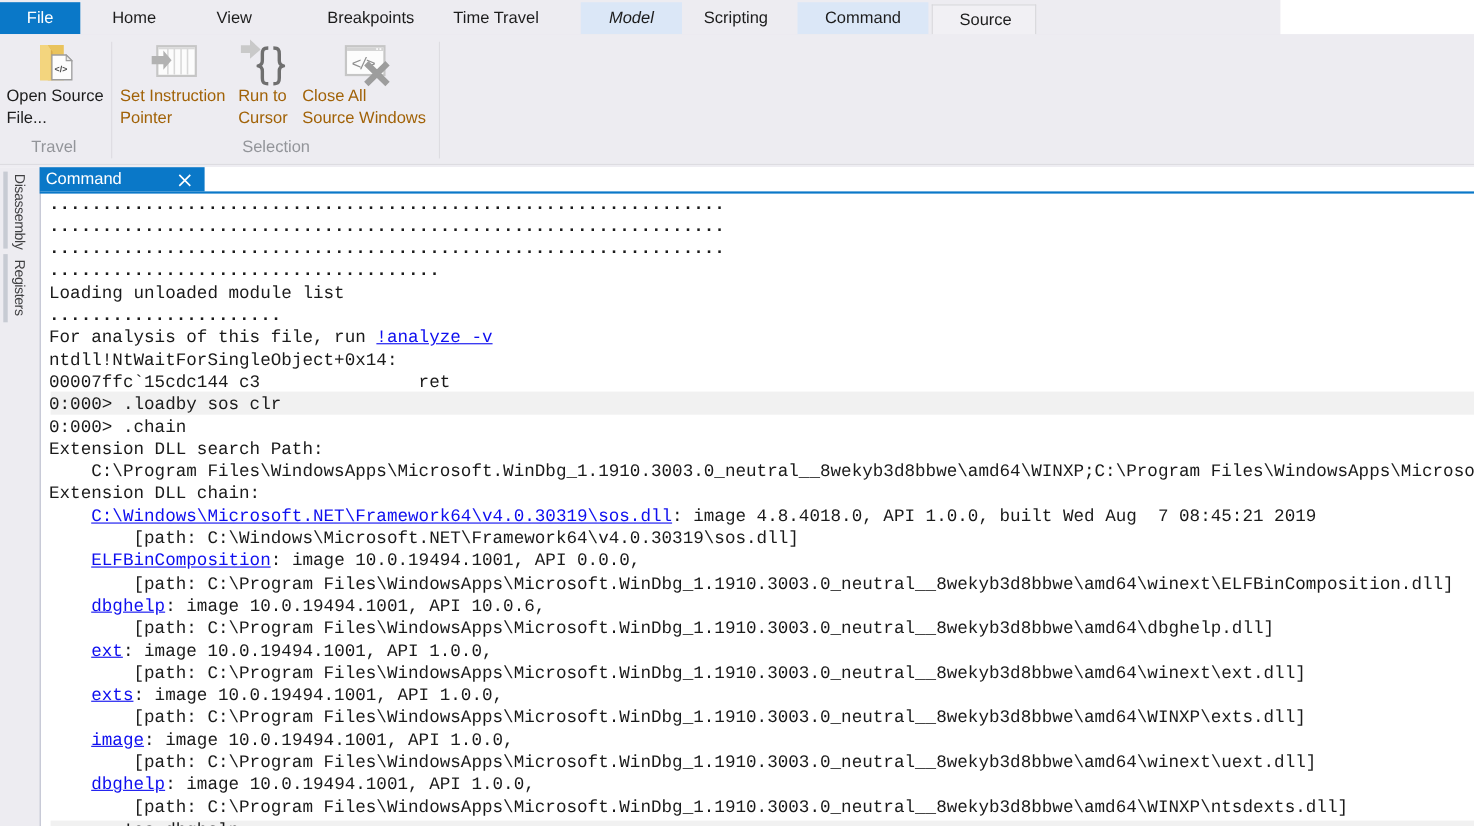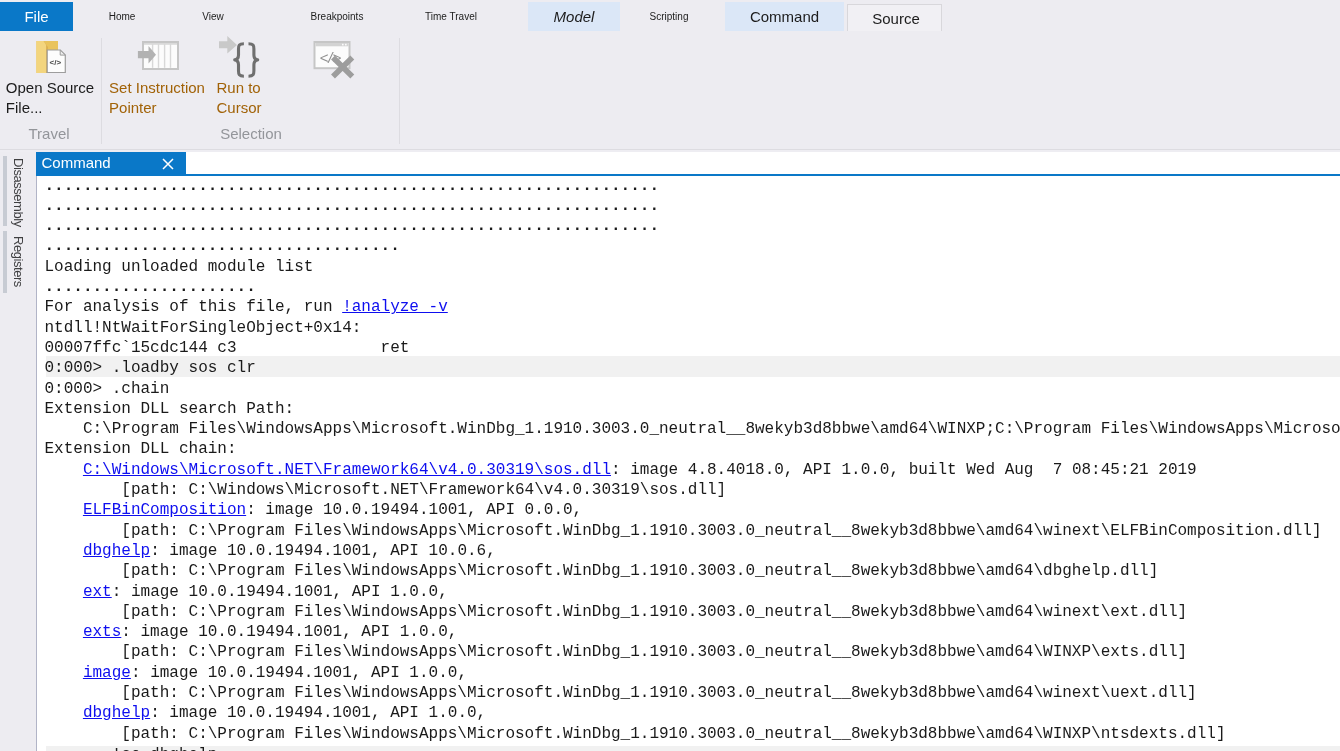--- a/index.html
+++ b/index.html
@@ -1,27 +1,27 @@
 <!DOCTYPE html>
 <html><head>
 <meta charset="utf-8">
 <style>
 html,body{margin:0;padding:0;}
 body{width:1340px;height:751px;position:relative;overflow:hidden;background:#fff;
   font-family:"Liberation Sans",sans-serif;}
-#tabbar{position:absolute;left:0;top:0;width:1340px;height:31px;background:#edecf1;
+#tabbar{position:absolute;left:0;top:0;width:1164px;height:31px;background:#edecf1;
   border-bottom:1px solid #e2e1e6;}
 .tab{position:absolute;top:2px;height:29px;line-height:29px;font-size:15px;color:#1c1c1c;
   text-align:center;}
 #tab-file{left:0;width:73px;background:#0a78c8;color:#fff;}
 #tab-model{left:528px;width:92px;background:#dbe7f7;font-style:italic;}
 #tab-command{left:725px;width:119px;background:#dbe7f7;}
 #tab-source{left:847px;width:95px;background:#f1f0f4;border:1px solid #d8d7db;border-bottom:none;
   top:4px;height:28px;line-height:27px;box-sizing:border-box;padding-left:3px;}
-.ctab{position:absolute;top:2px;height:29px;line-height:29px;font-size:10px;color:#1c1c1c;
+.ctab{position:absolute;top:2px;height:29px;line-height:29px;font-size:15px;color:#1c1c1c;
   transform:translateX(-50%);white-space:nowrap;}
 #ribbon{position:absolute;left:0;top:31px;width:1340px;background:#edecf1;
   border-bottom:1.5px solid #dddce1;box-sizing:border-box;height:118.5px;}
 .rsep{position:absolute;top:6.5px;width:1px;height:106.5px;background:#dddce1;}
 .rlabel{position:absolute;transform:translateX(-50%);font-size:15px;line-height:20px;
   text-align:left;white-space:pre;}
 .rlabel.dis{color:#a16207;}
 .glabel{position:absolute;transform:translateX(-50%);font-size:15px;color:#93959a;white-space:nowrap;}
 #midstrip{position:absolute;left:0;top:149.5px;width:1340px;height:2.5px;background:#eeedf2;}
 #sidebar{position:absolute;left:0;top:152px;width:36px;height:599px;background:#edecf1;}
@@ -92,20 +92,22 @@
 Cursor</div>
 
   <svg style="position:absolute;left:312px;top:9px;" width="46" height="40" viewBox="0 0 46 40">
     <rect x="2.5" y="2" width="35" height="26.2" fill="#fcfcfc" stroke="#c6c6c6" stroke-width="2"></rect>
     <rect x="3.5" y="3" width="33" height="3.3" fill="#d3d3d3"></rect>
     <rect x="30" y="3.8" width="1.6" height="1.6" fill="#fcfcfc"></rect>
     <rect x="33" y="3.8" width="1.6" height="1.6" fill="#fcfcfc"></rect>
     <text x="7.5" y="23" font-family="Liberation Sans" font-style="italic" font-size="15" fill="#8f8f8f">&lt;/&gt;</text>
     <path d="M21,17.5 L40.3,36.4 M40.3,17.5 L21,36.4" stroke="#9d9d9d" stroke-width="5.6"></path>
   </svg>
+  <div class="rlabel dis" style="left:331px;top:46.5px;">Close All
+Source Windows</div>
   <div class="glabel" style="left:251px;top:94px;">Selection</div>
 </div>
 <div id="midstrip"></div>
 <div id="sidebar">
   <div class="vstrip" style="top:4px;height:70px;"></div>
   <div class="vtext" style="top:6px;">Disassembly</div>
   <div class="vstrip" style="top:79px;height:62px;"></div>
   <div class="vtext" style="top:84px;">Registers</div>
 </div>
 <div id="panel">

